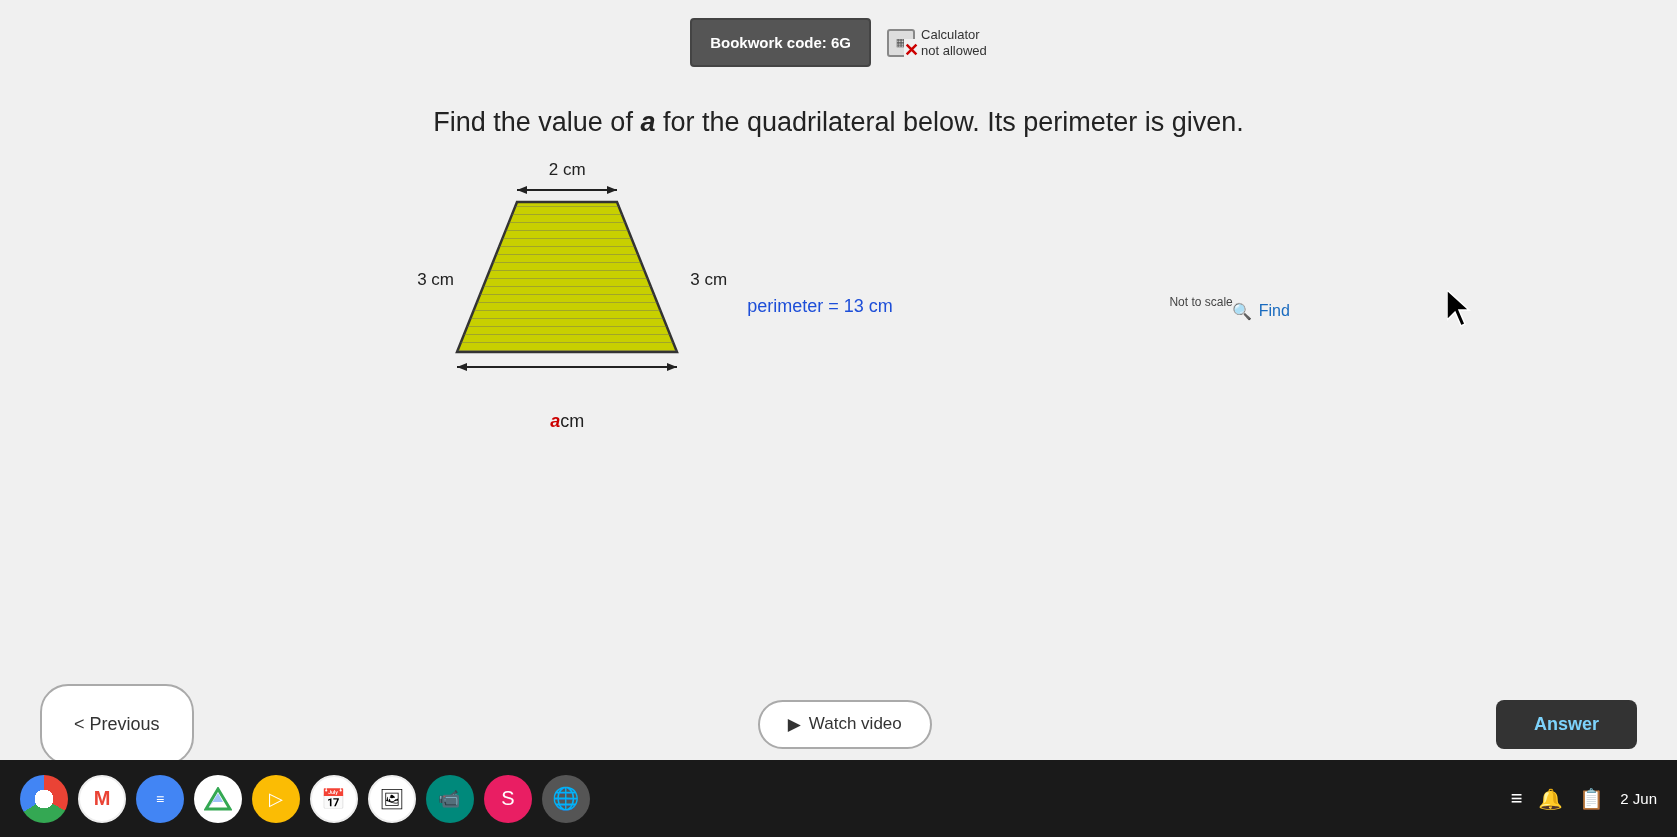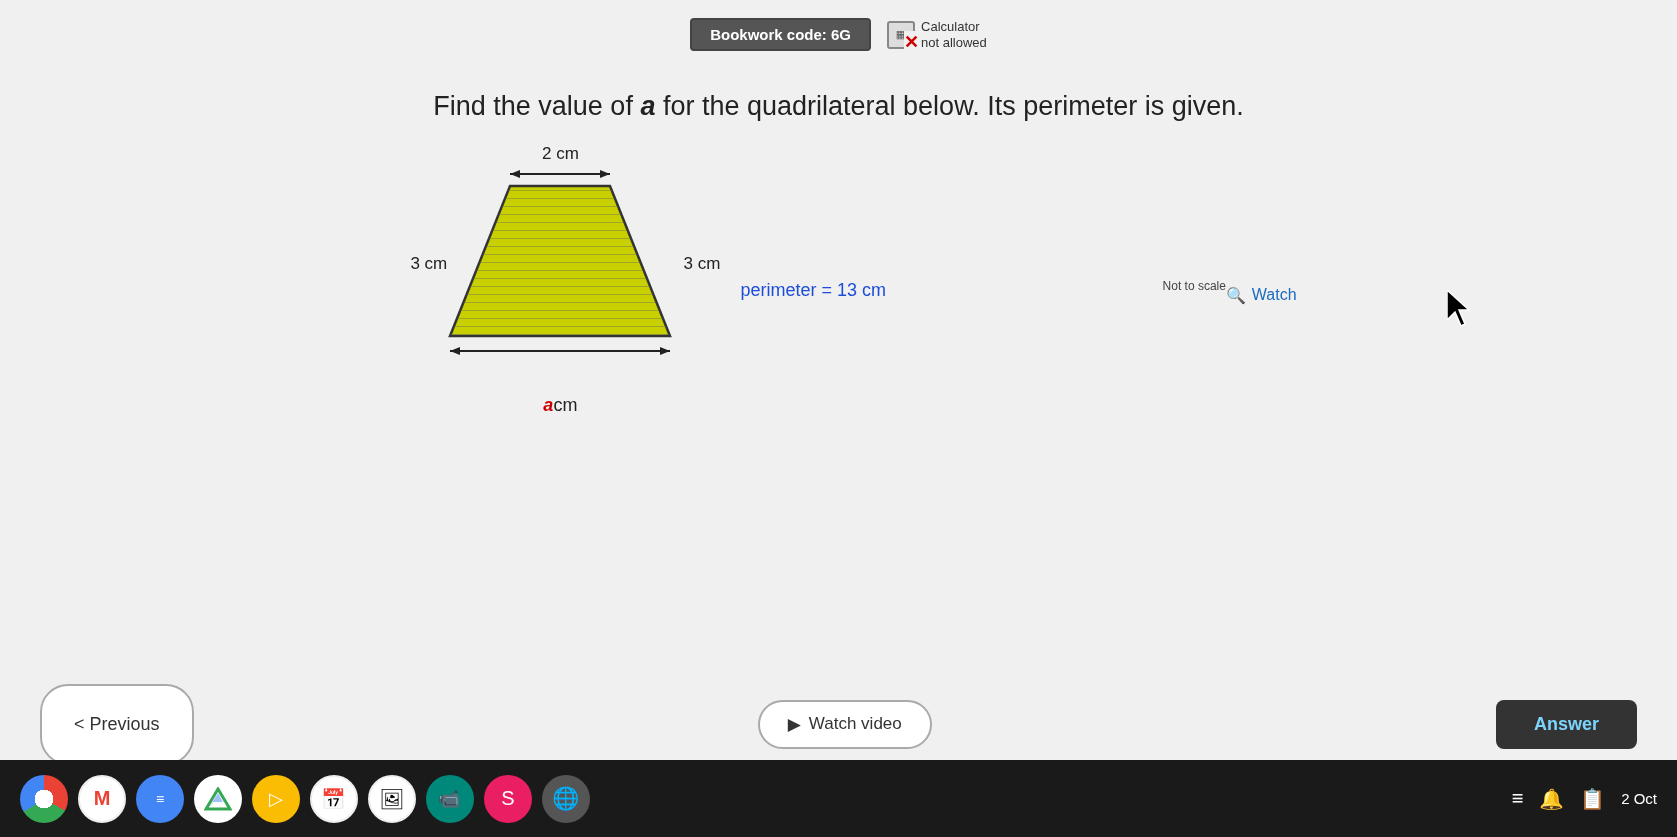--- a/index.html
+++ b/index.html
@@ -30,21 +30,21 @@
       justify-content: center;
       align-items: center;
       padding: 18px 0 10px 0;
       gap: 16px;
     }
 
     .bookwork-code {
       background: #555;
       color: #fff;
       border: 2px solid #444;
-      padding: 6px 18px;
+      padding: 14px 18px;
       font-size: 15px;
       font-weight: bold;
       border-radius: 4px;
     }
 
     .calculator-status {
       display: flex;
       align-items: center;
       gap: 6px;
       font-size: 13px;
@@ -278,21 +278,21 @@
       <div style="position:absolute; bottom:8px; left:50%; transform:translateX(-50%); font-size:18px; color:#222; white-space:nowrap;text-align:right;">
         <span style="color:#cc0000; font-style:italic; font-weight:bold;">a</span><span>cm</span>
       </div>
     </div>
 
     <div class="perimeter-text">perimeter = 13 cm</div>
     <div class="not-to-scale" style="width:340px; text-align:right;">Not to scale</div>
 
     <button class="zoom-btn">
       <span>🔍</span>
-      <span>Watch</span>
+      <span>Find</span>
     </button>
   </div>
 
   <div class="bottom-nav">
     <button class="prev-btn">&lt; Previous</button>
     <button class="watch-video-btn">
       <span>▶</span>
       <span>Watch video</span>
     </button>
     <button class="answer-btn">Answer</button>
@@ -346,15 +346,15 @@
     </div>
 
     <div class="taskbar-icon" style="background:#555;">
       <span style="font-size:22px;">🌐</span>
     </div>
   </div>
   <div class="taskbar-right">
     <span style="font-size:20px;">≡</span>
     <span style="font-size:20px;">🔔</span>
     <span style="font-size:20px;">📋</span>
-    <span>2 Oct</span>
+    <span>2 Jun</span>
   </div>
 </div>
 
 </body></html>

